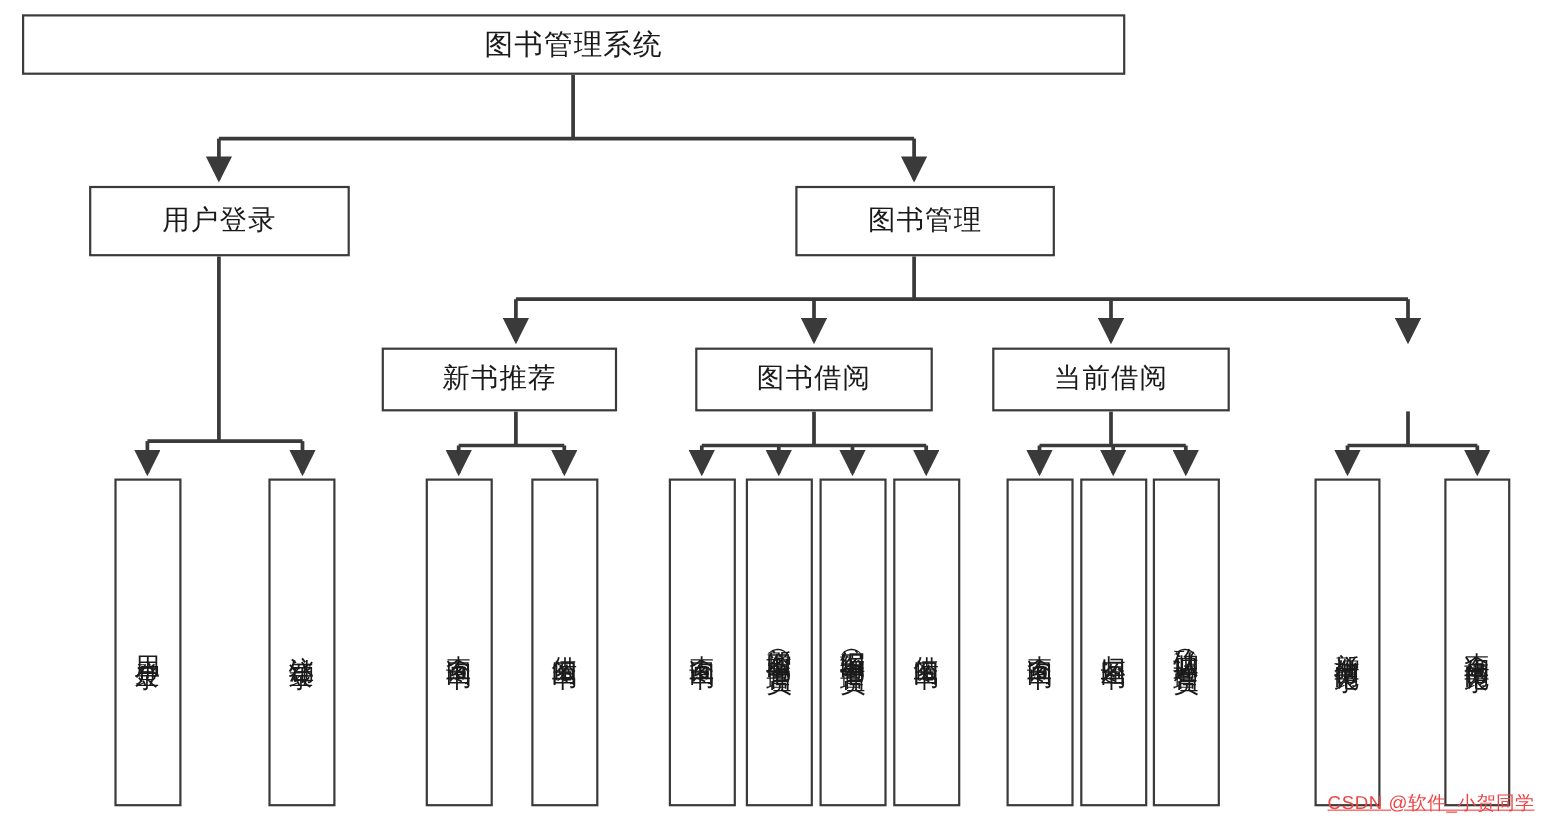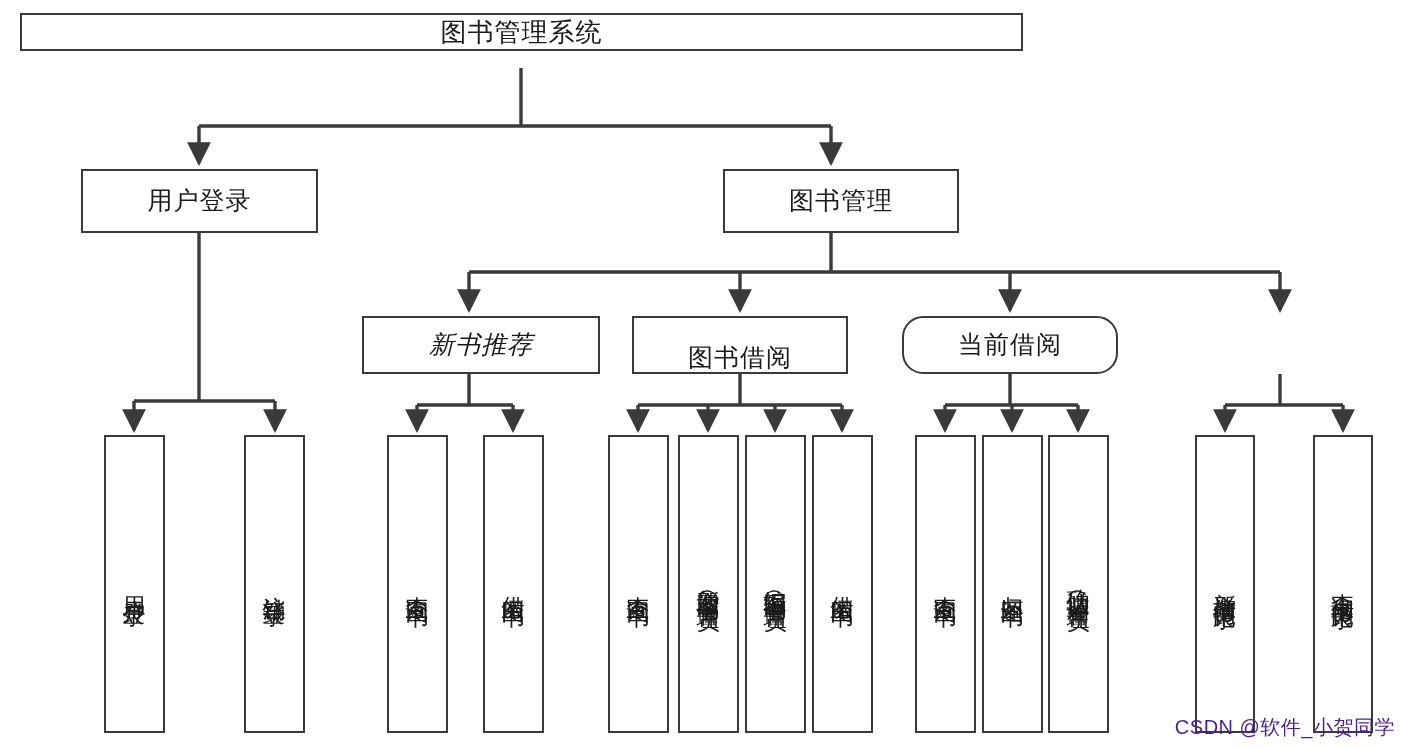--- a/index.html
+++ b/index.html
@@ -62,26 +62,27 @@
     font-size: 23px;
     line-height: 1.05;
     letter-spacing: 3px;
     white-space: nowrap;
     max-height: 100%;
   }
   #watermark {
     position: absolute;
     right: 10px;
     bottom: 6px;
-    font-size: 20px;
-    color: #4c1d95;
+    font-size: 17px;
+    color: #ef4444;
     letter-spacing: 0.5px;
     z-index: 3;
     white-space: nowrap;
     font-family: "Liberation Sans", "DejaVu Sans", sans-serif;
+    text-decoration: underline;
   }
 </style>
 </head>
 <body>
 
 <div id="diagram-root">
 
   <svg id="connector-layer" viewBox="0 0 1405 747" xmlns="http://www.w3.org/2000/svg">
     <defs>
       <marker id="arrow" viewBox="0 0 12 12" refX="10.5" refY="6" markerWidth="7" markerHeight="7" orient="auto-start-reverse">
@@ -125,38 +126,38 @@
       <path d="M 1012 405 L 1012 430" marker-end="url(#arrow)"></path>
       <path d="M 1078 405 L 1078 430" marker-end="url(#arrow)"></path>
 
       <path d="M 1280 374 L 1280 405"></path>
       <path d="M 1225 405 L 1343 405"></path>
       <path d="M 1225 405 L 1225 430" marker-end="url(#arrow)"></path>
       <path d="M 1343 405 L 1343 430" marker-end="url(#arrow)"></path>
     </g>
   </svg>
 
-  <div class="node horiz root" style="left: 20px; top: 13px; width: 1003px; height: 38px;">
+  <div class="node horiz root" style="left: 20px; top: 13px; width: 1003px; height: 55px;">
     <span class="node-label">图书管理系统</span>
   </div>
 
   <div class="node horiz" style="left: 81px; top: 169px; width: 237px; height: 64px;">
     <span class="node-label">用户登录</span>
   </div>
   <div class="node horiz" style="left: 712px; top: 169px; width: 236px; height: 64px; margin-left: 11px;">
     <span class="node-label">图书管理</span>
   </div>
 
-  <div class="node horiz" style="left: 362px; top: 316px; width: 238px; height: 58px; font-style: italic;">
+  <div class="node horiz" style="left: 347px; top: 316px; width: 214px; height: 58px;">
     <span class="node-label">新书推荐</span>
   </div>
-  <div class="node horiz" style="left: 632px; top: 316px; width: 216px; height: 58px; align-items: flex-end;">
+  <div class="node horiz" style="left: 632px; top: 316px; width: 216px; height: 58px;">
     <span class="node-label">图书借阅</span>
   </div>
-  <div class="node horiz" style="left: 902px; top: 316px; width: 216px; height: 58px; border-radius: 21px;">
+  <div class="node horiz" style="left: 902px; top: 316px; width: 216px; height: 58px;">
     <span class="node-label">当前借阅</span>
   </div>
 
   <div class="node leaf" style="left: 104px; top: 435px; width: 61px; height: 298px;">
     <span class="node-label">用户登录</span>
   </div>
   <div class="node leaf" style="left: 244px; top: 435px; width: 61px; height: 298px;">
     <span class="node-label">注销登录</span>
   </div>
   <div class="node leaf" style="left: 387px; top: 435px; width: 61px; height: 298px;">

